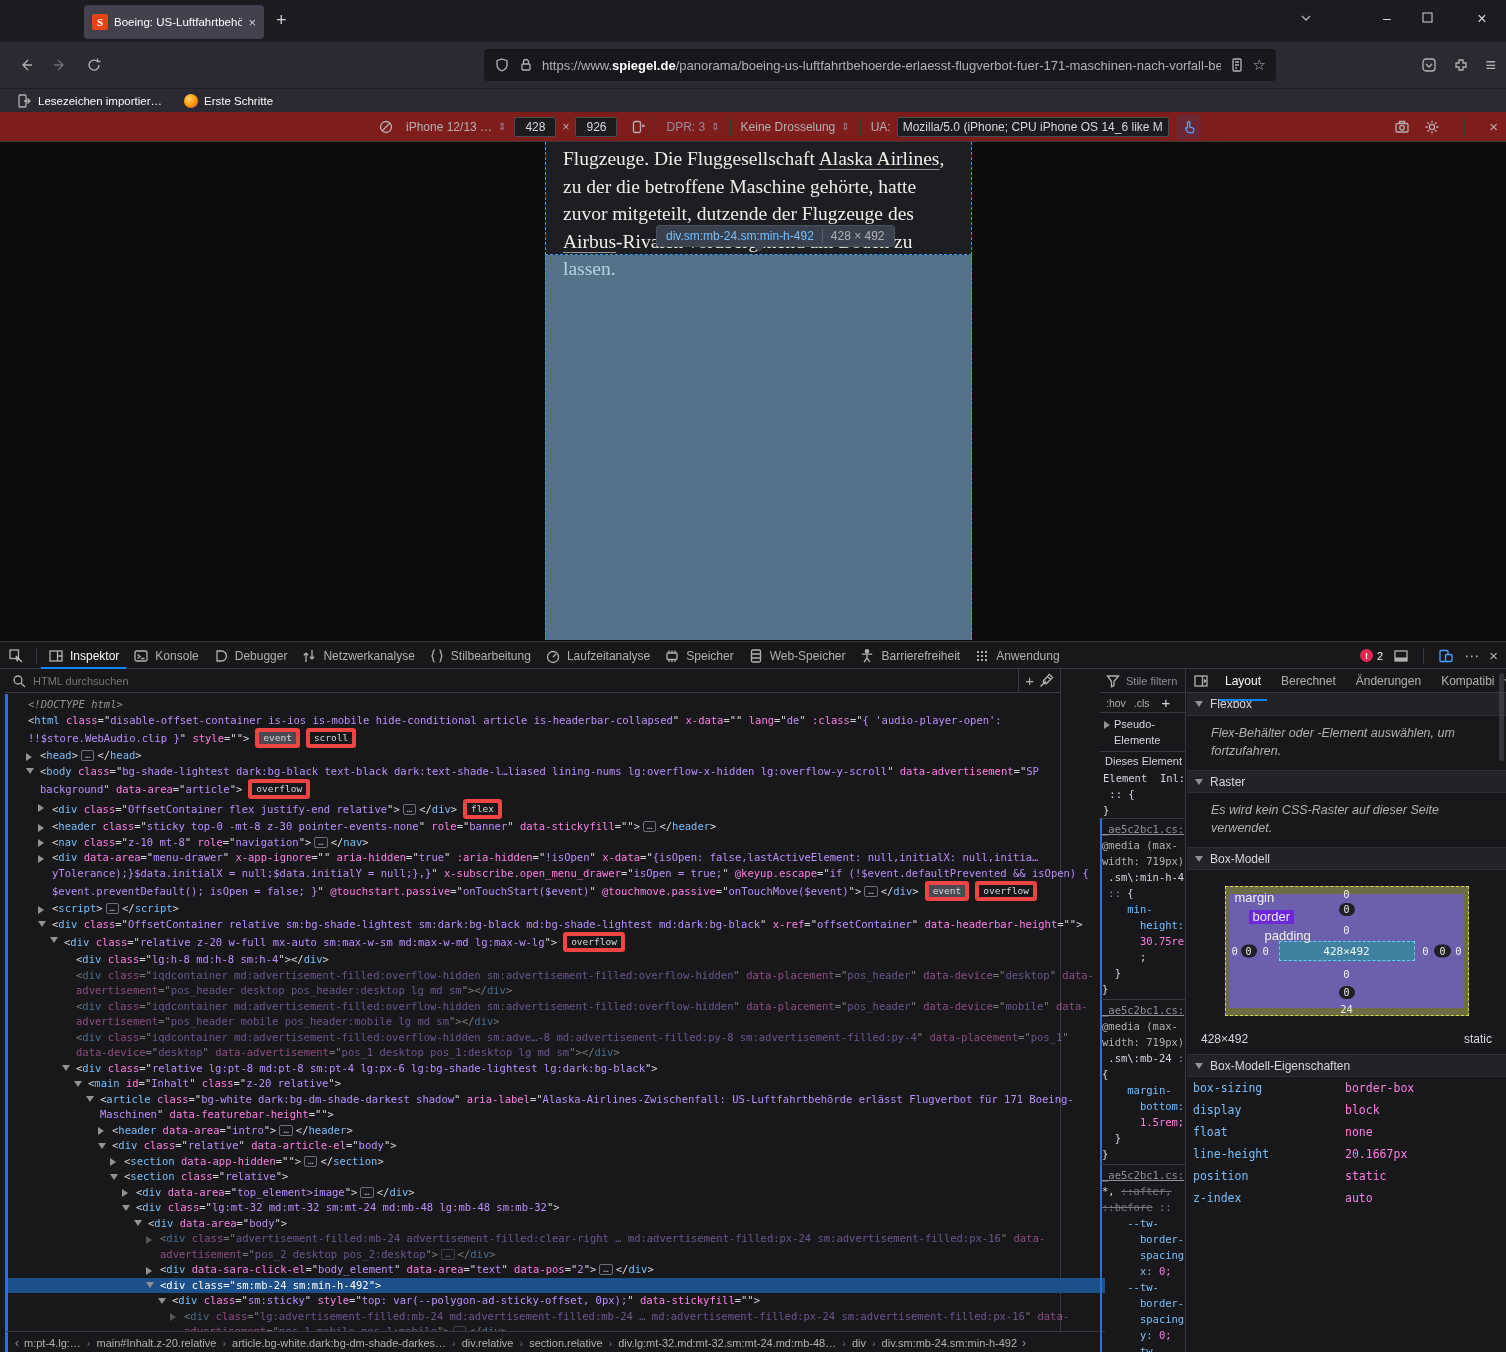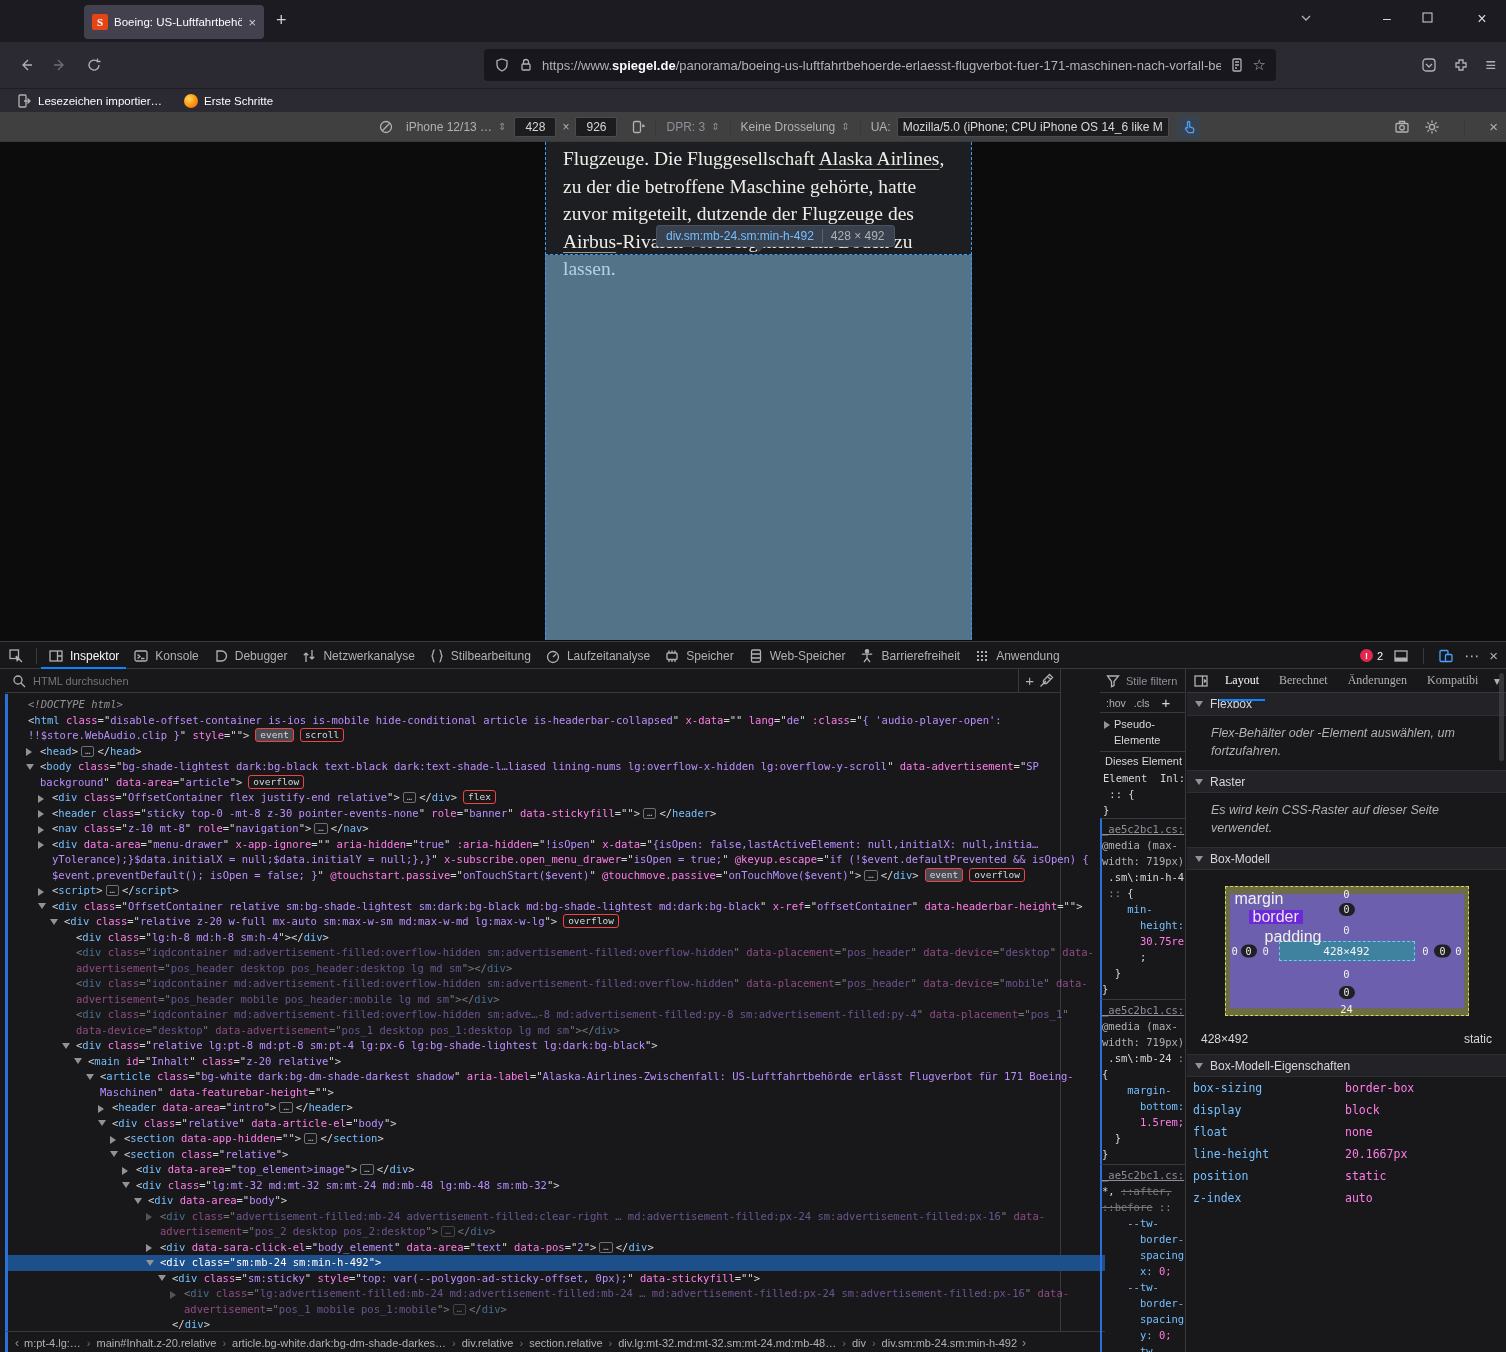--- a/index.html
+++ b/index.html
@@ -21,21 +21,21 @@
   #urlbar { position:absolute; left:484px; top:49px; width:792px; height:32px; background:#18171d; border-radius:4px; display:flex; align-items:center; padding:0 10px; gap:8px; }
   #urltext { font-size:13px; color:#b1b1b3; white-space:nowrap; overflow:hidden; flex:1; }
   #urltext b { color:#fbfbfe; font-weight:bold; }
   #navright { position:absolute; right:10px; top:49px; display:flex; align-items:center; gap:16px; height:32px; }
 
   #bookbar { position:absolute; left:0; top:88px; width:1506px; height:24px; background:#2b2a33; border-top:1px solid #1f1e25; display:flex; align-items:center; gap:22px; padding-left:16px; }
   .bkitem { display:flex; align-items:center; gap:6px; font-size:11.5px; color:#fbfbfe; }
   .ffball { width:14px; height:14px; border-radius:50%; background:radial-gradient(circle at 35% 35%, #ffd567, #ff9500 55%, #e3447b); }
 
   
-  #rdmbar { position:absolute; left:0; top:112px; width:1506px; height:30px; background:#404040; border-bottom:1px solid #38383d; display:flex; align-items:center; font-size:12px; color:#b1b1b3; }
+  #rdmbar { position:absolute; left:0; top:112px; width:1506px; height:30px; background:#7f1d1d; border-bottom:1px solid #38383d; display:flex; align-items:center; font-size:12px; color:#b1b1b3; }
   #rdmbar .grp { display:flex; align-items:center; gap:6px; }
   .rdm-sep { width:1px; height:18px; background:#3a3a3e; margin:0 10px; }
   .rdm-input { background:#1c1c1f; border:1px solid #4a4a52; color:#d7d7db; height:20px; font-size:12px; text-align:center; border-radius:2px; }
   .updn { font-size:10px; color:#8f8f9a; }
   #touchbtn { width:24px; height:24px; background:#204e8a33; border-radius:3px; display:flex; align-items:center; justify-content:center; }
   #rdmright { position:absolute; right:8px; display:flex; align-items:center; gap:14px; }
 
   
   #viewzone { position:absolute; left:0; top:142px; width:1506px; height:498px; background:#0c0c0d; }
   #viewport { position:absolute; left:545px; top:0; width:427px; height:498px; background:#1c1e22; overflow:hidden; }
@@ -74,21 +74,21 @@
   .mline.sel .mk-t,.mline.sel .mk-a,.mline.sel .mk-v,.mline.sel .mk-p { color:#fff; }
   .tw { position:absolute; top:4.5px; width:0; height:0; }
   .tw.e { border:4px solid transparent; border-bottom:none; border-top:6px solid #939395; }
   .tw.c { border:4px solid transparent; border-right:none; border-left:6px solid #939395; }
   .mk-doc { color:#939395; font-style:italic; }
   .mk-p { color:#d7d7db; }
   .mk-t { color:#75bfff; }
   .mk-a { color:#ff7de9; }
   .mk-v { color:#b98eff; }
   .mk-ell { display:inline-block; border:1px solid #6f6f77; border-radius:2px; color:#b1b1b3; font-size:9px; line-height:9px; padding:0 3px; margin:0 3px; vertical-align:1px; }
-  .mk-bdg { display:inline-block; border:1px solid #ef4444; border-radius:3px; color:#d7d7db; font-size:9.5px; line-height:12px; padding:0 4px; margin-left:6px; vertical-align:1px; }
+  .mk-bdg { display:inline-block; border:4px solid #ef4444; border-radius:3px; color:#d7d7db; font-size:9.5px; line-height:12px; padding:0 4px; margin-left:6px; vertical-align:1px; }
   .mk-bdg.filled { background:#4a4a52; }
 
   #crumbs { position:absolute; left:0; top:662px; width:1100px; height:22px; border-top:1px solid #38383d; display:flex; align-items:center; font-size:11px; color:#b1b1b3; padding:0 4px; gap:2px; white-space:nowrap; overflow:hidden; border-left:3px solid #2b6fd9; background:#18181a; }
   .crumb-sep { color:#6f6f77; margin:0 4px; }
   .crumb:last-of-type { color:#75bfff; }
   .crumb-arrow { color:#8f8f9a; font-size:12px; margin:0 3px; }
 
   
   #rules { position:absolute; left:1100px; top:27px; width:86px; height:684px; border-right:1px solid #38383d; overflow:hidden; font-size:10.5px; }
   #rules-head { height:24px; border-bottom:1px solid #38383d; display:flex; align-items:center; gap:5px; padding:0 5px; color:#8f8f9a; font-size:11px; white-space:nowrap; }
@@ -104,33 +104,33 @@
   .r-sel { color:#d7d7db; }
   .r-pr { color:#75bfff; }
   .r-va { color:#ff7de9; }
   .r-pu { color:#d7d7db; }
   .r-st { color:#7a7a80; text-decoration:line-through; }
   .r-ic { color:#8f8f9a; }
 
   
   #sidebar { position:absolute; left:1187px; top:27px; width:319px; height:684px; background:#18181a; }
   #side-tabs { height:24px; border-bottom:1px solid #38383d; display:flex; align-items:center; font-size:12px; color:#b1b1b3; }
-  .side-tab { padding:17px 10px; height:40px; display:flex; align-items:center; position:relative; white-space:nowrap;font-family:Liberation Serif, serif; }
+  .side-tab { padding:17px 10px; height:40px; display:flex; align-items:center; position:relative; white-space:nowrap; }
   .side-tab.active { color:#f9f9fa; }
   .side-tab.active::after { content:""; position:absolute; left:4px; right:4px; bottom:0; height:2px; background:#0a84ff; }
   .sect-head { height:23px; background:#232327; border-bottom:1px solid #2f2f33; border-top:1px solid #2f2f33; display:flex; align-items:center; gap:7px; padding:0 8px; font-size:12px; color:#d7d7db; }
   .sect-head .tw.e { top:auto; }
   .hint { font-style:italic; color:#b1b1b3; font-size:12.5px; padding:8px 16px 10px 24px; line-height:18px; }
 
   #bm-wrap { position:relative; width:244px; height:130px; margin:16px auto 14px; font-family:"DejaVu Sans Mono",monospace; }
   #bm-margin { position:absolute; inset:0; background:#6d6d45; border:1px dashed #d7d74b; }
   #bm-border { position:absolute; left:22px; right:25px; top:23px; bottom:24px; background:#404047; }
   #bm-padding { position:absolute; left:5px; right:5px; top:8px; bottom:8px; background:#6b5fae; }
   #bm-content { position:absolute; left:50%; top:50%; transform:translate(-50%,-50%); width:136px; height:20px; background:#3f82a0; border:1px dashed #67d1ef; color:#f5f5f5; font-size:11px; display:flex; align-items:center; justify-content:center; }
-  .bm-label { position:absolute; font-size:16px; color:#f0f0e8; font-family:"Liberation Sans",sans-serif; }
+  .bm-label { position:absolute; font-size:13px; color:#f0f0e8; font-family:"Liberation Sans",sans-serif; }
   #bm-blabel { background:#6d28d9; color:#e8e8ea; padding:0 4px; line-height:14px; }
   .bm-val { position:absolute; font-size:10.5px; color:#f3f3ee; }
   .bm-pill { position:absolute; background:#202024; border-radius:8px; color:#efefef; font-size:10px; line-height:13px; padding:0 5px; }
   #bm-dims { display:flex; justify-content:space-between; padding:2px 14px 8px; font-size:12px; color:#d7d7db; }
   .proprow { display:flex; height:22px; align-items:center; font-family:"DejaVu Sans Mono",monospace; font-size:11.5px; padding-left:6px; }
   .proprow .pn { color:#75bfff; width:152px; }
   .proprow .pv { color:#ff7de9; }
   #side-scroll { position:absolute; right:2px; top:4px; width:5px; height:88px; background:#4a4a4f; border-radius:3px; opacity:.6; }
 
   .ic { display:inline-flex; align-items:center; justify-content:center; color:#b1b1b3; }

